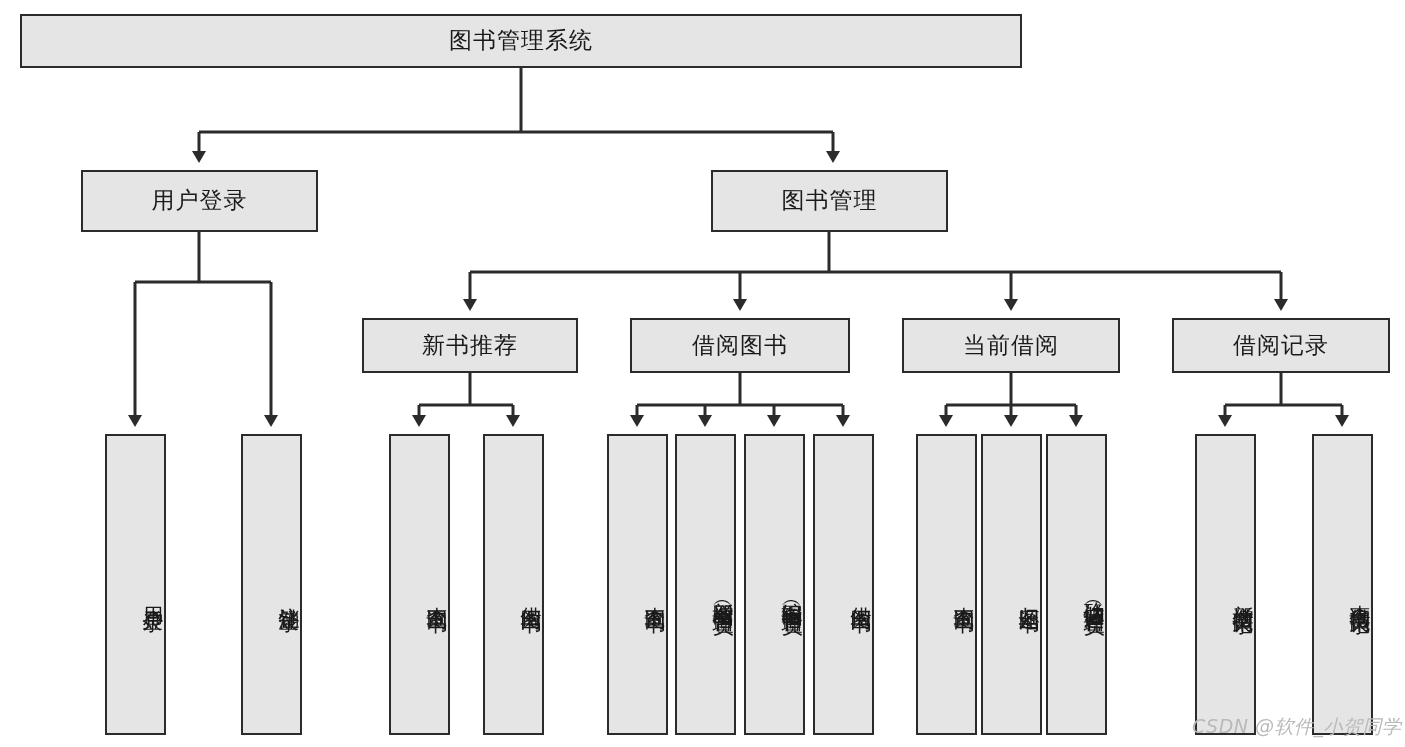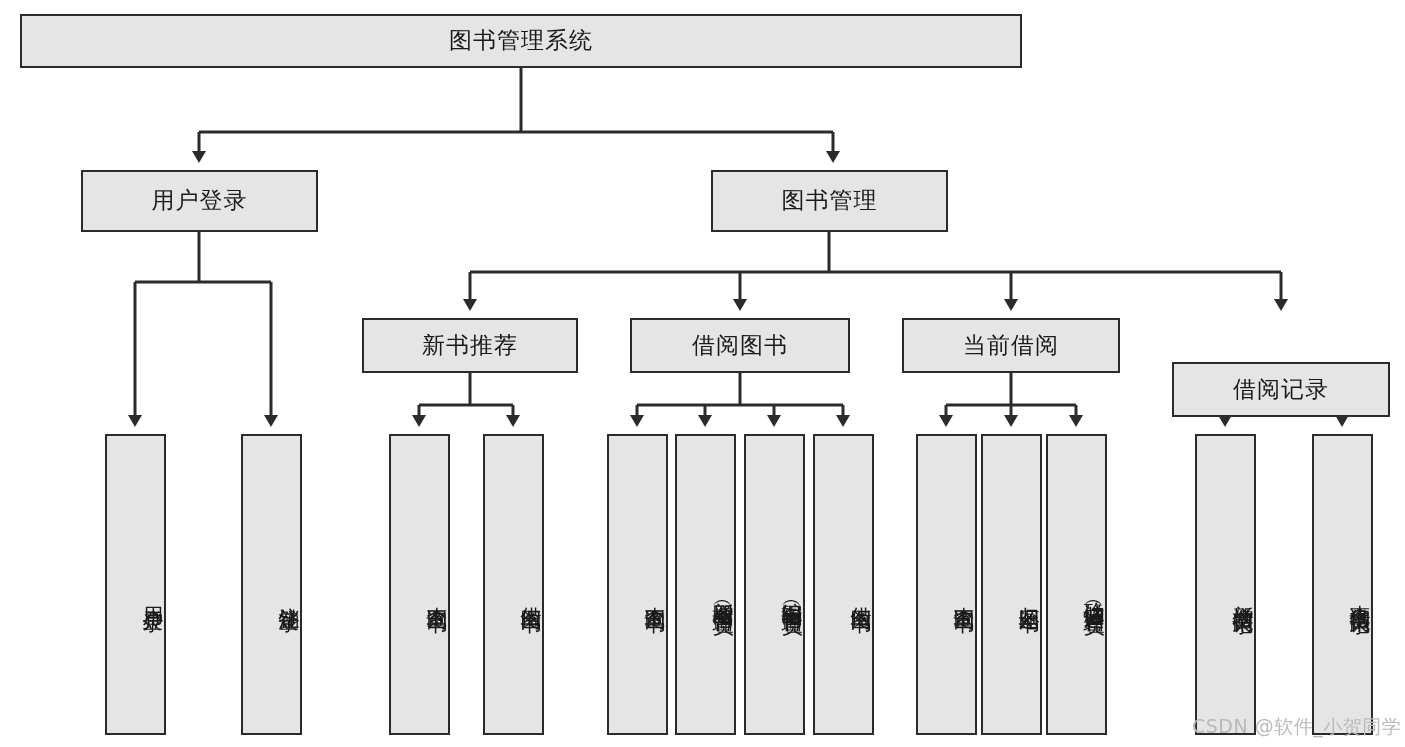--- a/index.html
+++ b/index.html
@@ -131,21 +131,21 @@
 
   <div class="node horiz" style="left:362px; top:318px; width:216px; height:55px;">
     <span>新书推荐</span>
   </div>
   <div class="node horiz" style="left:630px; top:318px; width:220px; height:55px;">
     <span>借阅图书</span>
   </div>
   <div class="node horiz" style="left:902px; top:318px; width:218px; height:55px;text-align:right;">
     <span>当前借阅</span>
   </div>
-  <div class="node horiz" style="left:1172px; top:318px; width:218px; height:55px;margin-top:44px;">
+  <div class="node horiz" style="left:1172px; top:318px; width:218px; height:55px;">
     <span>借阅记录</span>
   </div>
 
   <div class="node vert" style="left:105px; top:434px; width:61px; height:301px;">
     <span class="vtext">用户登录</span>
   </div>
   <div class="node vert" style="left:241px; top:434px; width:61px; height:301px;">
     <span class="vtext">注销登录</span>
   </div>
 
@@ -179,15 +179,15 @@
     <span class="vtext">确认归还（管理员）</span>
   </div>
 
   <div class="node vert" style="left:1195px; top:434px; width:61px; height:301px;">
     <span class="vtext">新增借阅记录</span>
   </div>
   <div class="node vert" style="left:1312px; top:434px; width:61px; height:301px;">
     <span class="vtext">查询借阅记录</span>
   </div>
 
-  <div class="watermark" style="left:1192px; top:714px;">CSDN @软件_小贺同学</div>
+  <div class="watermark" style="left:1192px; top:714px;font-style:italic;">CSDN @软件_小贺同学</div>
 
 </div>
 
 </body></html>

